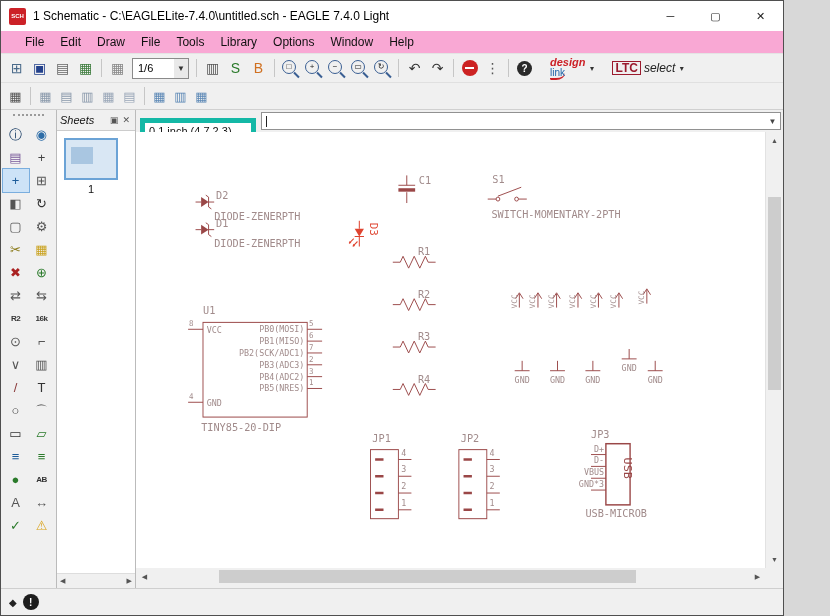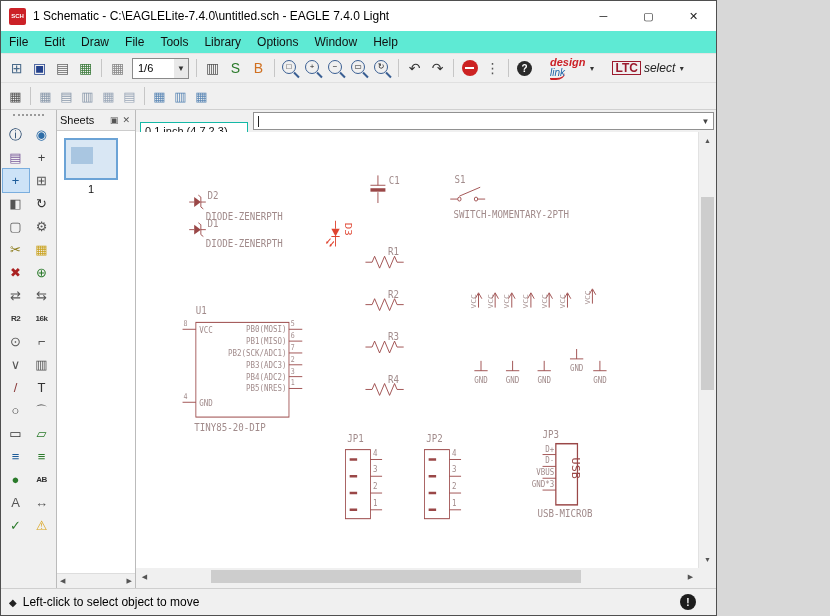--- a/index.html
+++ b/index.html
@@ -1,75 +1,75 @@
 <!DOCTYPE html>
 <html><head>
 <meta charset="utf-8">
 <style>
   html,body{margin:0;padding:0;background:#d8d8d8;}
   body{width:830px;height:616px;overflow:hidden;font-family:"Liberation Sans",sans-serif;-webkit-font-smoothing:antialiased;}
-  .window{width:717px;height:616px;box-sizing:border-box;border:1px solid #4f4f4f;background:#fff;display:flex;flex-direction:column;}
+  .window{width:784px;height:616px;box-sizing:border-box;border:1px solid #4f4f4f;background:#fff;display:flex;flex-direction:column;}
 
   
   .titlebar{height:30px;display:flex;align-items:center;padding-left:8px;background:#fff;flex:0 0 auto;}
   .app-icon{width:17px;height:17px;background:#cc2127;color:#fff;font-size:6px;font-weight:bold;display:flex;align-items:center;justify-content:center;border-radius:2px;flex:0 0 auto;}
   .title-text{margin-left:7px;font-size:12px;color:#000;flex:1;white-space:nowrap;overflow:hidden;}
   .win-controls{display:flex;height:100%;flex:0 0 auto;}
   .win-btn{width:45px;height:100%;display:flex;align-items:center;justify-content:center;font-size:11px;color:#222;}
 
   
-  .menubar{height:22px;background:#5eead4;display:flex;align-items:center;padding-left:0;font-size:12px;flex:0 0 auto;}
+  .menubar{height:22px;background:#f9a8d4;display:flex;align-items:center;padding-left:16px;font-size:12px;flex:0 0 auto;}
   .menu-item{padding:2px 8px;color:#111;}
 
   
   .toolbar1{height:28px;background:#f0f0f0;display:flex;align-items:center;padding-left:4px;flex:0 0 auto;border-top:1px solid #e4e4e4;}
   .toolbar2{height:26px;background:#f0f0f0;display:flex;align-items:center;padding-left:4px;flex:0 0 auto;border-top:1px solid #e0e0e0;}
   .tb-group{display:flex;align-items:center;}
   .tb-btn{width:23px;height:23px;display:flex;align-items:center;justify-content:center;font-size:14px;color:#444;}
   .toolbar2 .tb-btn{width:21px;height:21px;font-size:13px;}
   .tb-sep{width:1px;height:18px;background:#c6c6c6;margin:0 4px;}
   .layer-combo{width:50px;height:19px;background:#fff;border:1px solid #8a8a8a;display:flex;align-items:center;font-size:11px;padding-left:5px;margin:0 3px;}
   .layer-combo .arrow{margin-left:auto;width:14px;text-align:center;font-size:8px;color:#333;background:#e9e9e9;align-self:stretch;display:flex;align-items:center;justify-content:center;}
   .mag{position:relative;}
   .mag .lens{width:12px;height:12px;border:1.5px solid #3a5f93;border-radius:50%;display:flex;align-items:center;justify-content:center;font-size:8px;line-height:1;color:#222;margin:-3px 0 0 -3px;}
   .mag::after{content:"";position:absolute;width:7px;height:2px;background:#3a5f93;transform:rotate(45deg);right:2px;bottom:4px;}
   .stop-icon{width:16px;height:16px;border-radius:50%;background:#cc2222;display:flex;align-items:center;justify-content:center;}
   .stop-bar{width:9px;height:2.5px;background:#fff;display:block;}
   .help-icon{width:15px;height:15px;border-radius:50%;background:#2a2a2a;color:#fff;font-size:10px;font-weight:bold;display:flex;align-items:center;justify-content:center;}
   .design-logo{display:flex;flex-direction:column;align-items:flex-start;margin-left:14px;line-height:1;}
   .dl1{color:#cc2127;font-style:italic;font-weight:bold;font-size:11px;}
-  .dl2{color:#1a62a8;font-style:italic;font-size:10px;border-bottom:2px solid #cc2127;border-radius:0 0 60% 10%;}
+  .dl2{color:#1a62a8;font-size:10px;border-bottom:2px solid #cc2127;border-radius:0 0 60% 10%;}
   .ltc-logo{display:flex;align-items:baseline;margin-left:14px;gap:3px;}
   .ltc-mark{color:#9b1b2e;font-weight:bold;font-size:12px;border:1px solid #9b1b2e;padding:0 2px;line-height:12px;}
   .ltc-sub{font-style:italic;font-size:12px;color:#222;}
   .tb-dd{width:13px;text-align:center;font-size:8px;color:#333;}
 
   
   .main{flex:1;display:flex;border-top:1px solid #d0d0d0;min-height:0;}
   .palette{width:55px;background:#f0f0f0;border-right:1px solid #bbb;display:flex;flex-direction:column;flex:0 0 auto;}
   .palette-grip{height:5px;margin:4px 12px 2px 12px;border-top:2px dotted #9a9a9a;}
   .palette-rows{display:flex;flex-wrap:wrap;justify-content:center;}
   .tool{width:26px;height:23px;display:flex;align-items:center;justify-content:center;}
   .tool .tool-icon{font-size:13px;line-height:1;}
   .tool .tiny{font-size:8px;font-weight:bold;letter-spacing:-0.5px;}
   .tool.selected{background:#cde3f7;outline:1px solid #7aaede;}
 
   .sheets{width:78px;background:#fff;border-right:1px solid #bbb;display:flex;flex-direction:column;flex:0 0 auto;}
   .sheets-header{height:20px;background:#f0f0f0;border-bottom:1px solid #ccc;display:flex;align-items:center;font-size:11px;padding:0 3px;flex:0 0 auto;}
-  .sheets-title{flex:1;color:#111;}
+  .sheets-title{flex:1;color:#111;font-style:italic;}
   .sheets-hbtn{font-size:9px;color:#555;padding:0 2px;}
   .sheets-body{flex:1;padding:7px 0 0 7px;}
   .sheet-thumb{width:50px;height:38px;background:#d9e7f4;border:2px solid #6ba3d6;position:relative;}
   .sheet-thumb::after{content:"";position:absolute;left:5px;top:7px;width:22px;height:17px;background:#a9c6e1;}
   .sheet-label{width:54px;text-align:center;font-size:11px;margin-top:3px;color:#111;}
   .sheets-scroll{height:14px;background:#f0f0f0;border-top:1px solid #ddd;display:flex;justify-content:space-between;align-items:center;font-size:7px;color:#555;padding:0 3px;flex:0 0 auto;}
 
   .canvas-col{flex:1;display:flex;flex-direction:column;background:#f0f0f0;min-width:0;}
   .cmdrow{height:20px;display:flex;align-items:center;gap:5px;padding:1px 2px 1px 4px;flex:0 0 auto;}
-  .coordbox{width:98px;height:16px;background:#fff;border:1px solid #14b8a6;font-size:11px;padding:0 4px;display:flex;align-items:center;white-space:nowrap;color:#111;flex:0 0 auto;margin-top:20px;}
+  .coordbox{width:98px;height:16px;background:#fff;border:5px solid #14b8a6;font-size:11px;padding:0 4px;display:flex;align-items:center;white-space:nowrap;color:#111;flex:0 0 auto;margin-top:20px;}
   .cmdinput{flex:1;height:16px;background:#fff;border:1px solid #919191;display:flex;align-items:center;position:relative;}
   .caret{width:1px;height:11px;background:#222;margin-left:4px;}
   .cmd-arrow{position:absolute;right:0;top:0;bottom:0;width:15px;display:flex;align-items:center;justify-content:center;font-size:8px;color:#444;}
   .canvas-area{flex:1;display:flex;min-height:0;}
   .canvas{flex:1;background:#fff;position:relative;min-width:0;}
   .canvas svg{position:absolute;inset:0;width:100%;height:100%;}
   .vscroll{width:17px;background:#f0f0f0;display:flex;flex-direction:column;border-left:1px solid #e2e2e2;flex:0 0 auto;}
   .scroll-btn{height:17px;width:17px;display:flex;align-items:center;justify-content:center;font-size:7px;color:#555;flex:0 0 auto;}
   .vtrack{flex:1;position:relative;}
   .vthumb{position:absolute;left:2px;right:2px;top:12%;height:48%;background:#cdcdcd;}
@@ -568,17 +568,16 @@
           </div>
           <div class="scroll-btn">▶</div>
         </div>
         <div class="scroll-corner"></div>
       </div>
     </div>
   </div>
 
   <div class="statusbar">
     <span class="status-bullet">◆</span>
-    <span class="status-text">Left-click to select object to move</span>
     <span class="eagle-ball">!</span>
   </div>
 
 </div>
 
 </body></html>

